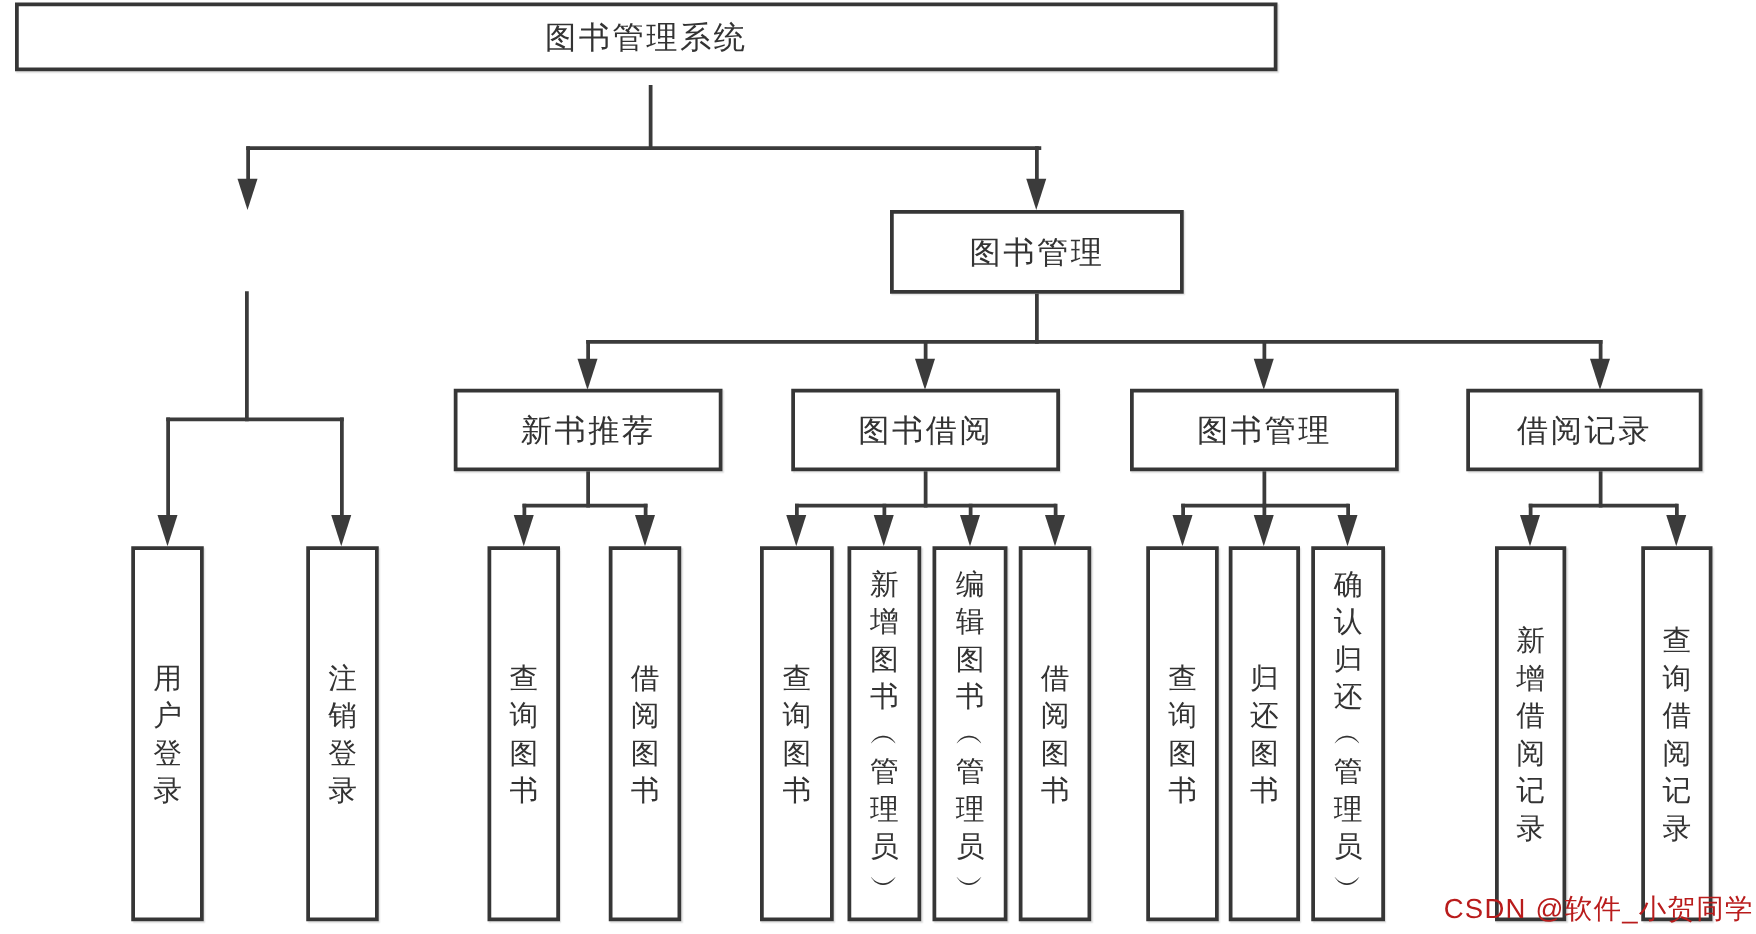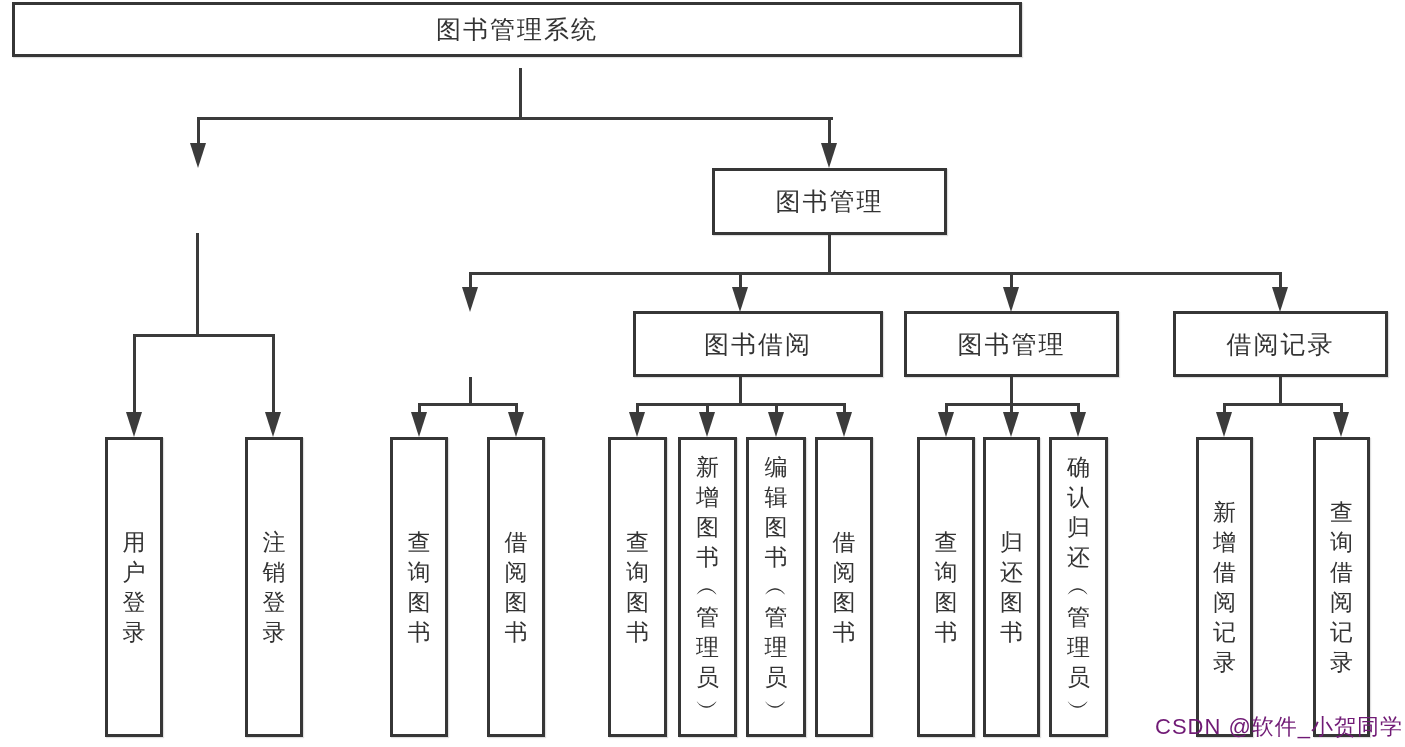--- a/index.html
+++ b/index.html
@@ -19,21 +19,21 @@
     color:#333; letter-spacing:0;
   }
   .line { position:absolute; background:#3b3b3b; }
   .arrow {
     position:absolute; width:0; height:0;
     border-left:8px solid transparent; border-right:8px solid transparent;
     border-top:25px solid #3b3b3b;
   }
   .watermark {
     position:absolute; left:1155px; top:712px; font-size:22px;
-    color:#701a75; letter-spacing:1px; z-index:5;
+    color:#b91c1c; letter-spacing:1px; z-index:5;
   }
 </style>
 </head>
 <body>
 
 <div class="canvas">
 
   <div class="node hnode" style="left:12px; top:2px; width:1010px; height:55px;">
     <span class="label">图书管理系统</span>
   </div>
@@ -60,27 +60,30 @@
   <div class="line" style="left:469px; top:272px; width:813px; height:3px;"></div>
   <div class="line" style="left:469px; top:272px; width:3px; height:20px;"></div>
   <div class="arrow" style="left:462px; top:287px;"></div>
   <div class="line" style="left:739px; top:272px; width:3px; height:20px;"></div>
   <div class="arrow" style="left:732px; top:287px;"></div>
   <div class="line" style="left:1010px; top:272px; width:3px; height:20px;"></div>
   <div class="arrow" style="left:1003px; top:287px;"></div>
   <div class="line" style="left:1279px; top:272px; width:3px; height:20px;"></div>
   <div class="arrow" style="left:1272px; top:287px;"></div>
 
-  <div class="node hnode" style="left:633px; top:311px; width:250px; height:66px;">
+  <div class="node hnode" style="left:363px; top:311px; width:215px; height:66px;">
+    <span class="label">新书推荐</span>
+  </div>
+  <div class="node hnode" style="left:633px; top:311px; width:215px; height:66px;">
     <span class="label">图书借阅</span>
   </div>
   <div class="node hnode" style="left:904px; top:311px; width:215px; height:66px;">
     <span class="label">图书管理</span>
   </div>
-  <div class="node hnode" style="left:1173px; top:311px; width:215px; height:66px;">
+  <div class="node hnode" style="left:1173px; top:311px; width:189px; height:66px;">
     <span class="label">借阅记录</span>
   </div>
 
   <div class="line" style="left:469px; top:377px; width:3px; height:29px;"></div>
   <div class="line" style="left:418px; top:403px; width:100px; height:3px;"></div>
   <div class="line" style="left:418px; top:403px; width:3px; height:12px;"></div>
   <div class="arrow" style="left:411px; top:412px;"></div>
   <div class="line" style="left:515px; top:403px; width:3px; height:12px;"></div>
   <div class="arrow" style="left:508px; top:412px;"></div>
 

